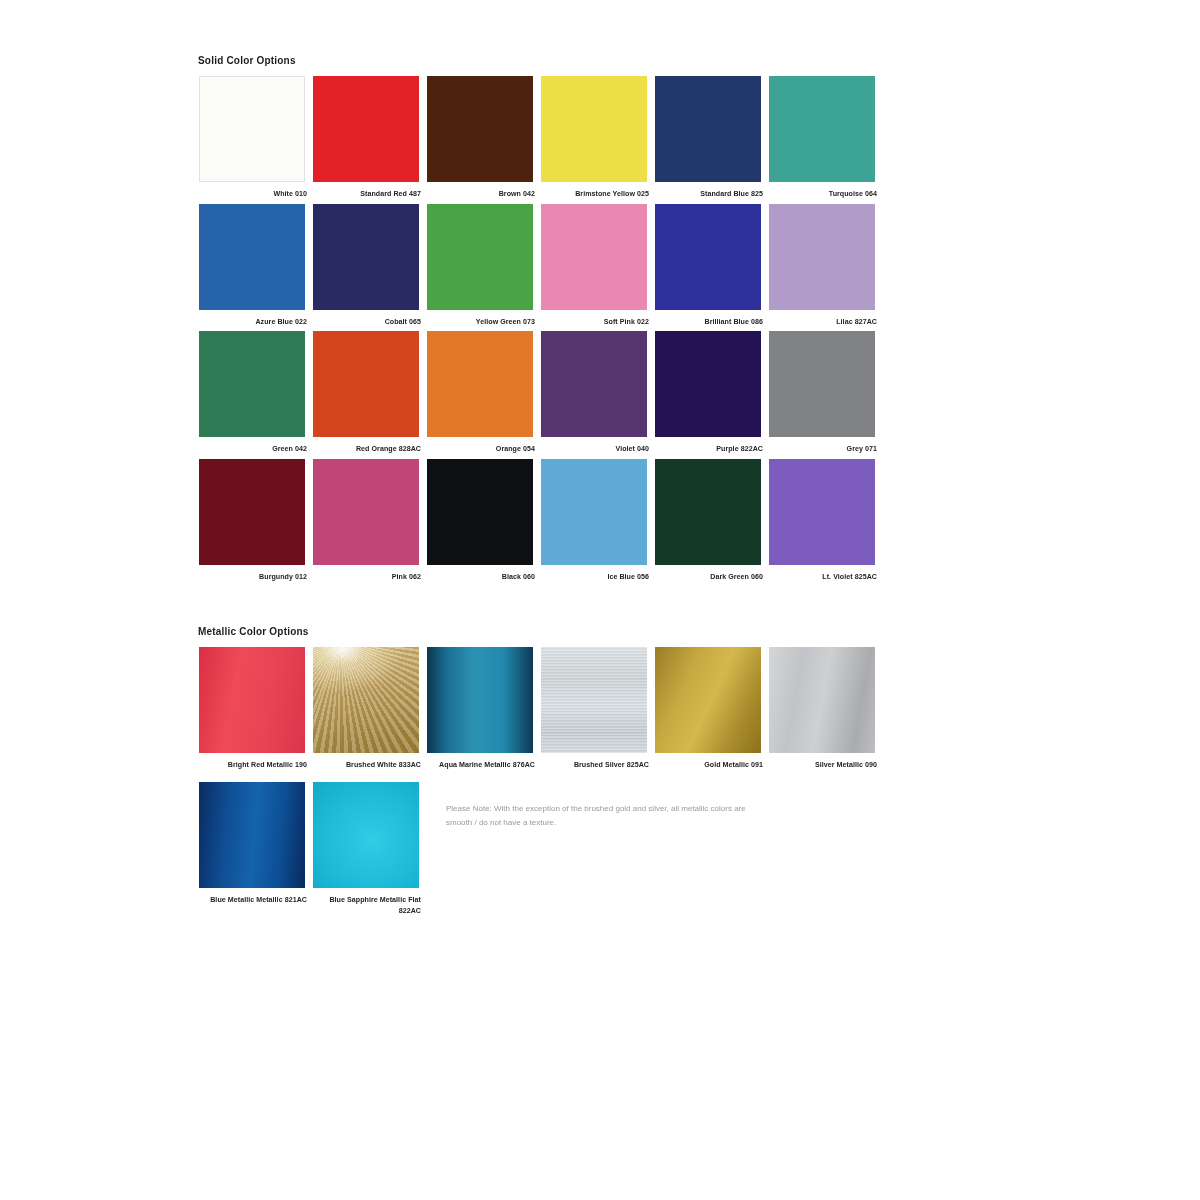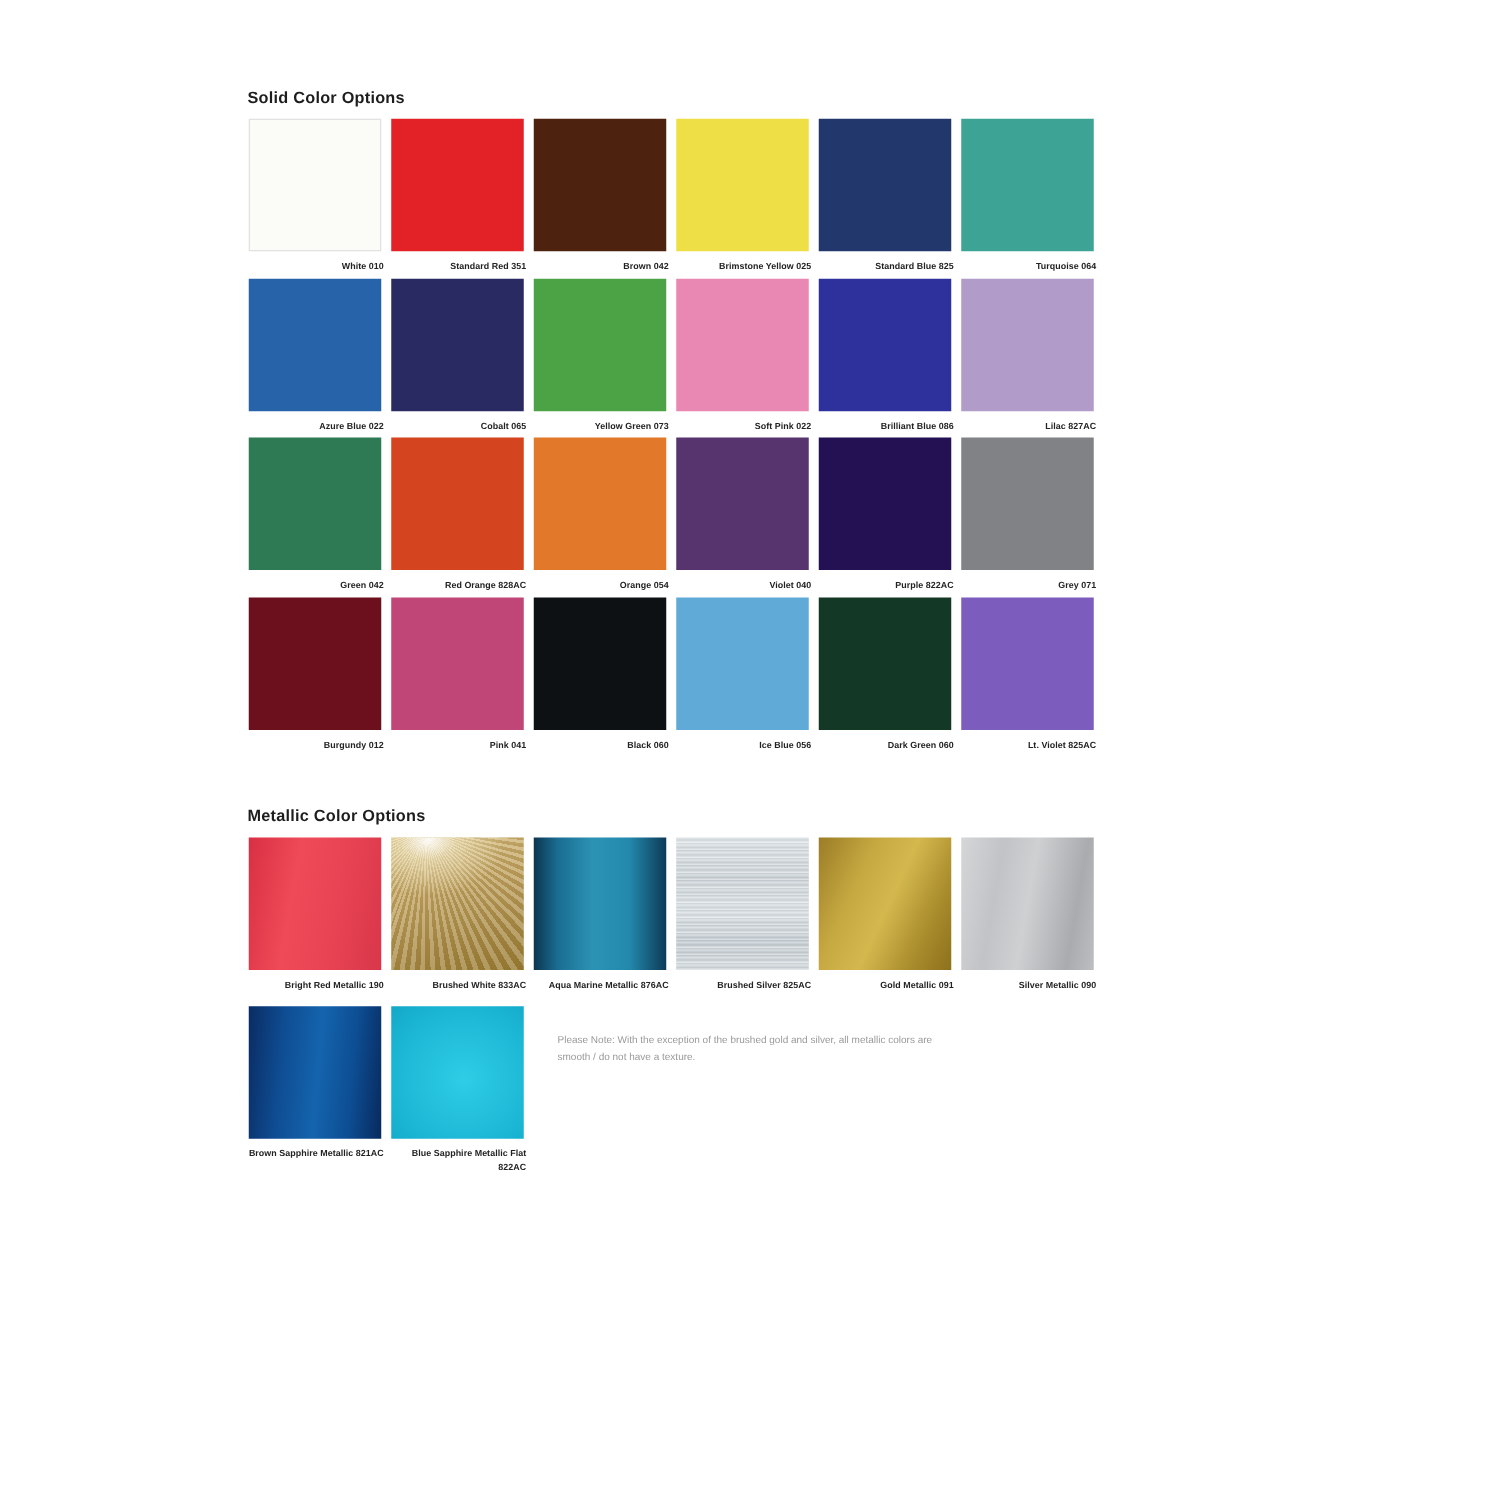--- a/index.html
+++ b/index.html
@@ -26,25 +26,25 @@
 
   
   .sheet {
     position: absolute;
     left: 196px;
     top: 52px;
     width: 680px;
   }
 
   .section-title {
-    font-size: 13px;
+    font-size: 10px;
     font-weight: bold;
     color: #1d1d1d;
     letter-spacing: 0.2px;
-    margin: 18px 0 10px 2px;
+    margin: 3px 0 10px 2px;
   }
 
   
   .swatch-grid {
     display: grid;
     grid-template-columns: repeat(6, 112px);
     column-gap: 2px;
     row-gap: 0px;
   }
 
@@ -115,21 +115,21 @@
     <div>
       <div class="section-title">Solid Color Options</div>
 
       <div class="swatch-grid" id="solid-grid">
           <div class="swatch-cell">
             <div class="swatch-chip bordered" style="background: rgb(251, 251, 247);"></div>
             <span class="swatch-label">White 010</span>
           </div>
           <div class="swatch-cell">
             <div class="swatch-chip" style="background: rgb(227, 34, 39);"></div>
-            <span class="swatch-label">Standard Red 351</span>
+            <span class="swatch-label">Standard Red 487</span>
           </div>
           <div class="swatch-cell">
             <div class="swatch-chip" style="background: rgb(77, 35, 16);"></div>
             <span class="swatch-label">Brown 042</span>
           </div>
           <div class="swatch-cell">
             <div class="swatch-chip" style="background: rgb(239, 223, 70);"></div>
             <span class="swatch-label">Brimstone Yellow 025</span>
           </div>
           <div class="swatch-cell">
@@ -187,21 +187,21 @@
           <div class="swatch-cell">
             <div class="swatch-chip" style="background: rgb(128, 130, 134);"></div>
             <span class="swatch-label">Grey 071</span>
           </div>
           <div class="swatch-cell">
             <div class="swatch-chip" style="background: rgb(107, 16, 28);"></div>
             <span class="swatch-label">Burgundy 012</span>
           </div>
           <div class="swatch-cell">
             <div class="swatch-chip" style="background: rgb(191, 70, 119);"></div>
-            <span class="swatch-label">Pink 041</span>
+            <span class="swatch-label">Pink 062</span>
           </div>
           <div class="swatch-cell">
             <div class="swatch-chip" style="background: rgb(14, 17, 20);"></div>
             <span class="swatch-label">Black 060</span>
           </div>
           <div class="swatch-cell">
             <div class="swatch-chip" style="background: rgb(96, 170, 216);"></div>
             <span class="swatch-label">Ice Blue 056</span>
           </div>
           <div class="swatch-cell">
@@ -242,21 +242,21 @@
           <div class="swatch-cell">
             <div class="swatch-chip" style="background: linear-gradient(100deg, rgb(213, 214, 216) 0%, rgb(194, 195, 198) 28%, rgb(207, 208, 210) 50%, rgb(169, 171, 174) 82%, rgb(189, 190, 193) 100%);"></div>
             <span class="swatch-label">Silver Metallic 090</span>
           </div>
         </div>
 
       <div class="metallic-row-2" id="metallic-grid-2">
 
         <div class="swatch-cell">
             <div class="swatch-chip" style="background: linear-gradient(95deg, rgb(10, 44, 99) 0%, rgb(15, 77, 147) 26%, rgb(20, 100, 173) 52%, rgb(13, 78, 148) 76%, rgb(8, 42, 94) 100%);"></div>
-            <span class="swatch-label">Brown Sapphire Metallic 821AC</span>
+            <span class="swatch-label">Blue Metallic Metallic 821AC</span>
           </div>
           <div class="swatch-cell">
             <div class="swatch-chip" style="background: radial-gradient(120% 120% at 55% 55%, rgb(47, 205, 230) 0%, rgb(25, 180, 210) 48%, rgb(15, 156, 189) 80%, rgb(11, 136, 168) 100%);"></div>
             <span class="swatch-label">Blue Sapphire Metallic Flat 822AC</span>
           </div>
           <div class="note">Please Note: With the exception of the brushed gold and silver, all metallic colors are smooth / do not have a texture.</div>
       </div>
     </div>
 
   </div>

